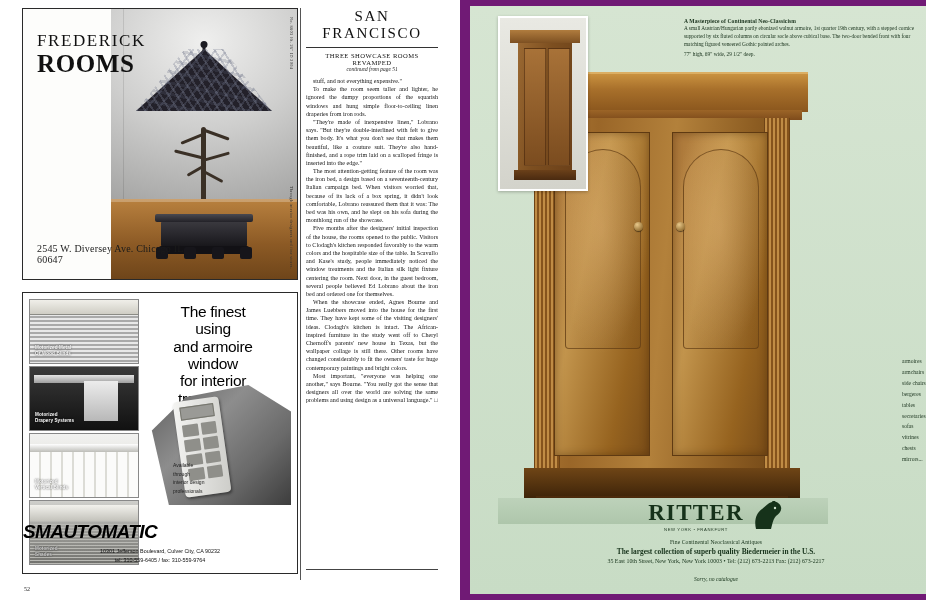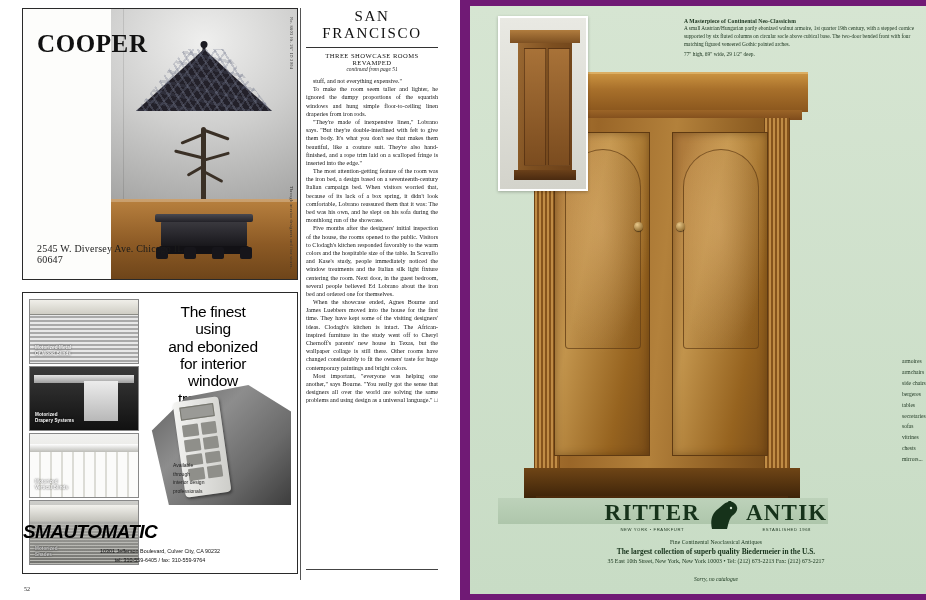--- a/index.html
+++ b/index.html
@@ -403,21 +403,22 @@
         <div id="fc-base"></div>
         <div id="fc-feet">
           <i style="left:0;"></i>
             <i style="left:28px;"></i>
             <i style="right:28px;"></i>
             <i style="right:0;"></i>
         </div>
       </div>
 
       <div id="fc-brand">
-        <div class="l2">COOPER</div>
+        <div class="l1">FREDERICK</div>
+        <div class="l2">ROOMS</div>
       </div>
 
       <div id="fc-address">2545 W. Diversey Ave. Chicago IL 60647</div>
 
       <div class="vert-caption" id="fc-code">No. 8803 Ht. 26"  ID 2004</div>
       <div class="vert-caption" id="fc-credit">Through interior designers and fine stores.</div>
     </div>
 
     <div id="sm-ad">
 
@@ -448,23 +449,23 @@
           <div class="lbl">
             <div>Motorized</div>
             <div>Shades</div>
           </div>
         </div>
       </div>
 
       <div id="sm-head">
         <div>The finest</div>
         <div>using</div>
-        <div>and ebonized</div>
+        <div>and armoire</div>
+        <div>window</div>
         <div>for interior</div>
-        <div>window</div>
         <div>treatments</div>
       </div>
 
       <div id="sm-remote">
         <div class="hand"></div>
         <div class="dev">
           <div class="scr"></div>
           <div class="btns">
             <i></i>
               <i></i>
@@ -576,24 +577,20 @@
           <div>
             <div class="nm">RITTER</div>
             <div class="sub">NEW YORK • FRANKFURT</div>
           </div>
           <svg class="crest" viewBox="0 0 34 30">
             <path d="M6 28 C4 20 6 12 12 8 C16 5 18 2 22 1 C26 0 30 2 31 6 C32 10 29 13 26 15
                      C24 17 23 20 22 24 L21 28 Z" fill="#16321a"></path>
             <circle cx="25" cy="7" r="1.2" fill="#cfe0cc"></circle>
             <path d="M22 1 L24 -2 L26 2 Z" fill="#16321a"></path>
           </svg>
-          <div>
-            <div class="nm">ANTIK</div>
-            <div class="sub">ESTABLISHED 1968</div>
-          </div>
         </div>
       </div>
 
       <div id="ra-tag">
         <div class="t1">Fine Continental Neoclassical Antiques</div>
         <div class="t2">The largest collection of superb quality Biedermeier in the U.S.</div>
         <div class="t3">35 East 10th Street, New York, New York 10003 • Tel: (212) 673-2213 Fax: (212) 673-2217</div>
       </div>
 
       <div id="ra-nocat">Sorry, no catalogue</div>

